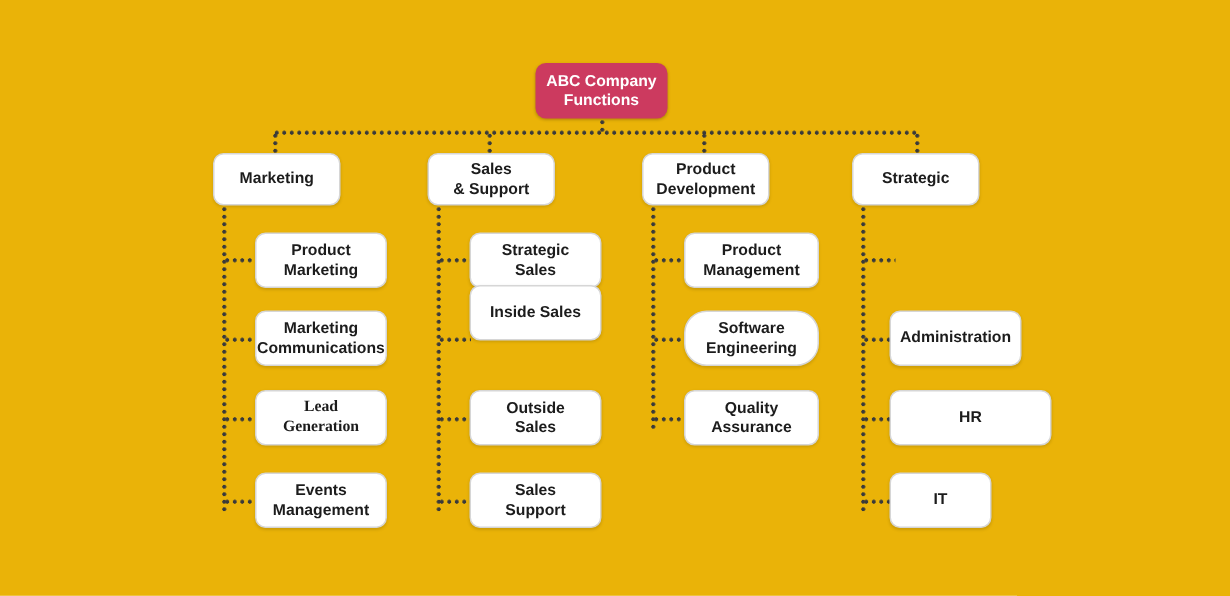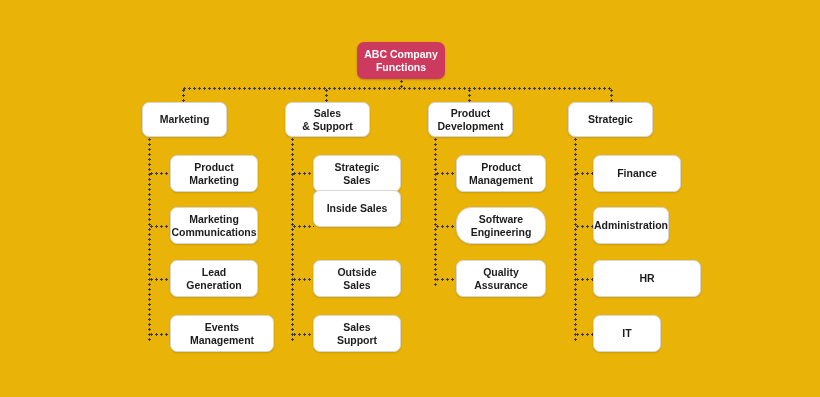--- a/index.html
+++ b/index.html
@@ -89,23 +89,23 @@
   <div class="node lvl1" style="left:142px; top:102px; width:85px; height:35px;">Marketing</div>
   <div class="conn v" style="left:148px; top:137px; height:204px;"></div>
   <div class="conn h" style="left:149px; top:172px; width:22px;"></div>
   <div class="conn h" style="left:149px; top:225px; width:22px;"></div>
   <div class="conn h" style="left:149px; top:278px; width:22px;"></div>
   <div class="conn h" style="left:149px; top:333px; width:22px;"></div>
   <div class="node lvl2" style="left:170px; top:155px; width:88px; height:37px;">Product
 Marketing</div>
   <div class="node lvl2" style="left:170px; top:207px; width:88px; height:37px;">Marketing
 Communications</div>
-  <div class="node lvl2" style="left:170px; top:260px; width:88px; height:37px;">Lead
+  <div class="node lvl2" style="left:170px; top:260px; width:88px; height:37px;font-family:Liberation Serif, serif;">Lead
 Generation</div>
-  <div class="node lvl2" style="left:170px; top:315px; width:104px; height:37px;">Events
+  <div class="node lvl2" style="left:170px; top:315px; width:88px; height:37px;">Events
 Management</div>
 
   <div class="node lvl1" style="left:285px; top:102px; width:85px; height:35px;">Sales
 &amp; Support</div>
   <div class="conn v" style="left:291px; top:137px; height:204px;"></div>
   <div class="conn h" style="left:292px; top:172px; width:22px;"></div>
   <div class="conn h" style="left:292px; top:225px; width:22px;"></div>
   <div class="conn h" style="left:292px; top:278px; width:22px;"></div>
   <div class="conn h" style="left:292px; top:333px; width:22px;"></div>
   <div class="node lvl2" style="left:313px; top:155px; width:88px; height:37px;">Strategic
@@ -128,18 +128,17 @@
 Engineering</div>
   <div class="node lvl2" style="left:456px; top:260px; width:90px; height:37px;">Quality
 Assurance</div>
 
   <div class="node lvl1" style="left:568px; top:102px; width:85px; height:35px;">Strategic</div>
   <div class="conn v" style="left:574px; top:137px; height:204px;"></div>
   <div class="conn h" style="left:575px; top:172px; width:22px;"></div>
   <div class="conn h" style="left:575px; top:225px; width:22px;"></div>
   <div class="conn h" style="left:575px; top:278px; width:22px;"></div>
   <div class="conn h" style="left:575px; top:333px; width:22px;"></div>
-  <div class="node lvl2" style="left:593px; top:155px; width:88px; height:37px;">Finance</div>
-  <div class="node lvl2" style="left:593px; top:207px; width:76px; height:37px;">Administration</div>
+  <div class="node lvl2" style="left:593px; top:207px; width:88px; height:37px;">Administration</div>
   <div class="node lvl2" style="left:593px; top:260px; width:108px; height:37px;">HR</div>
   <div class="node lvl2" style="left:593px; top:315px; width:68px; height:37px;">IT</div>
 
 </div>
 
 </body></html>

